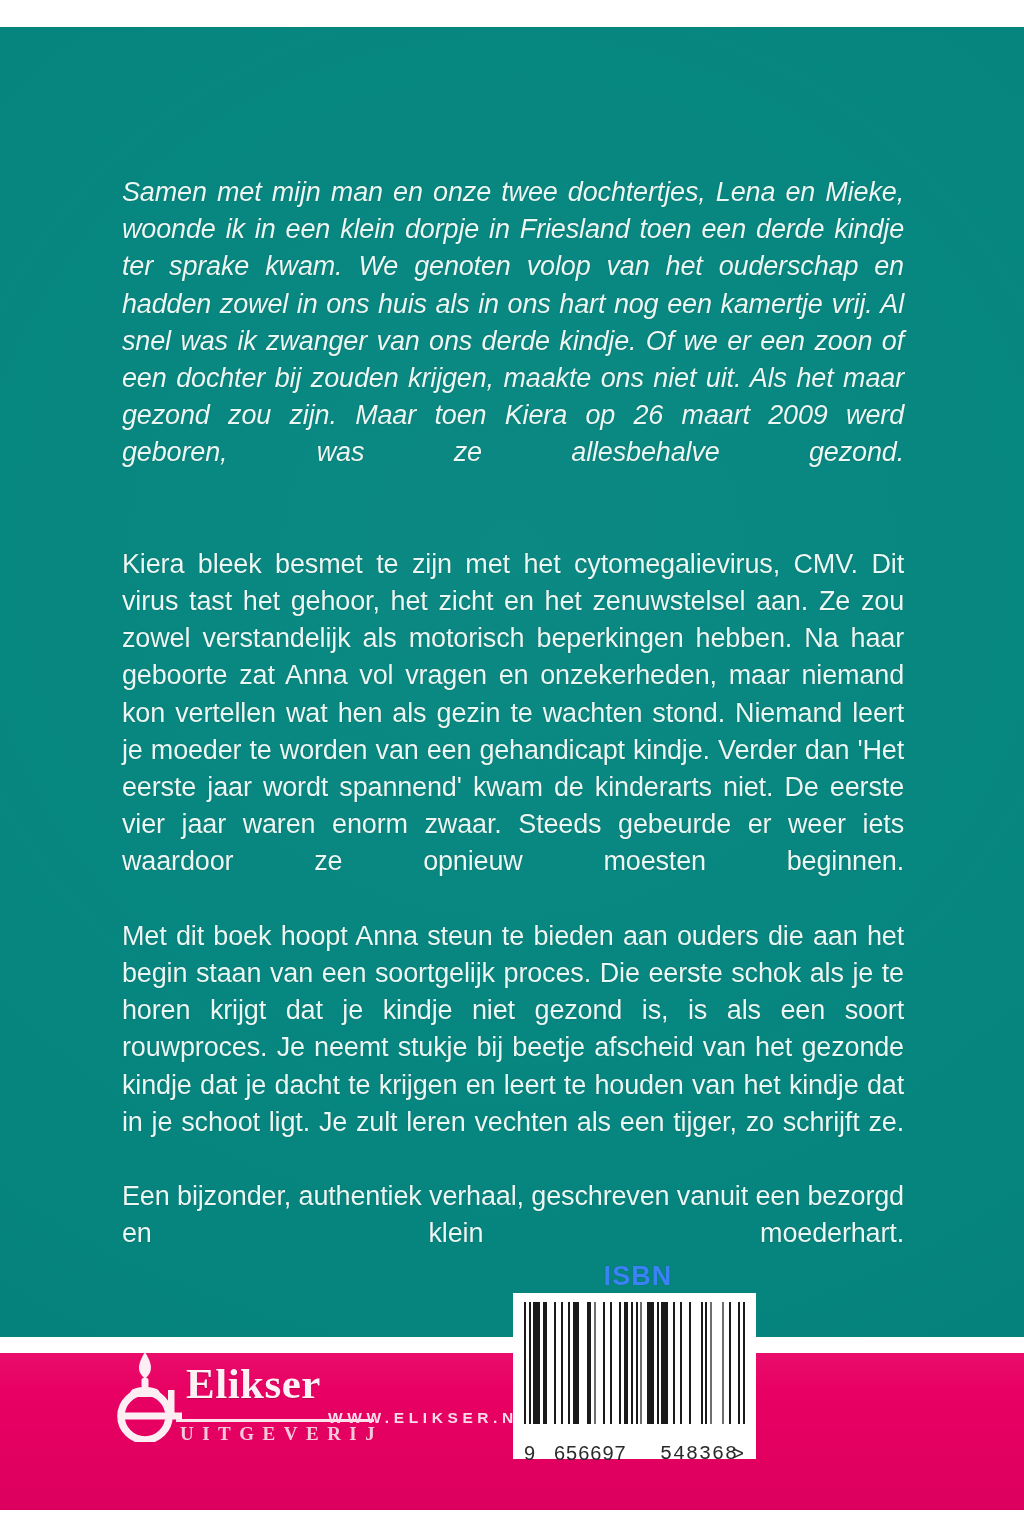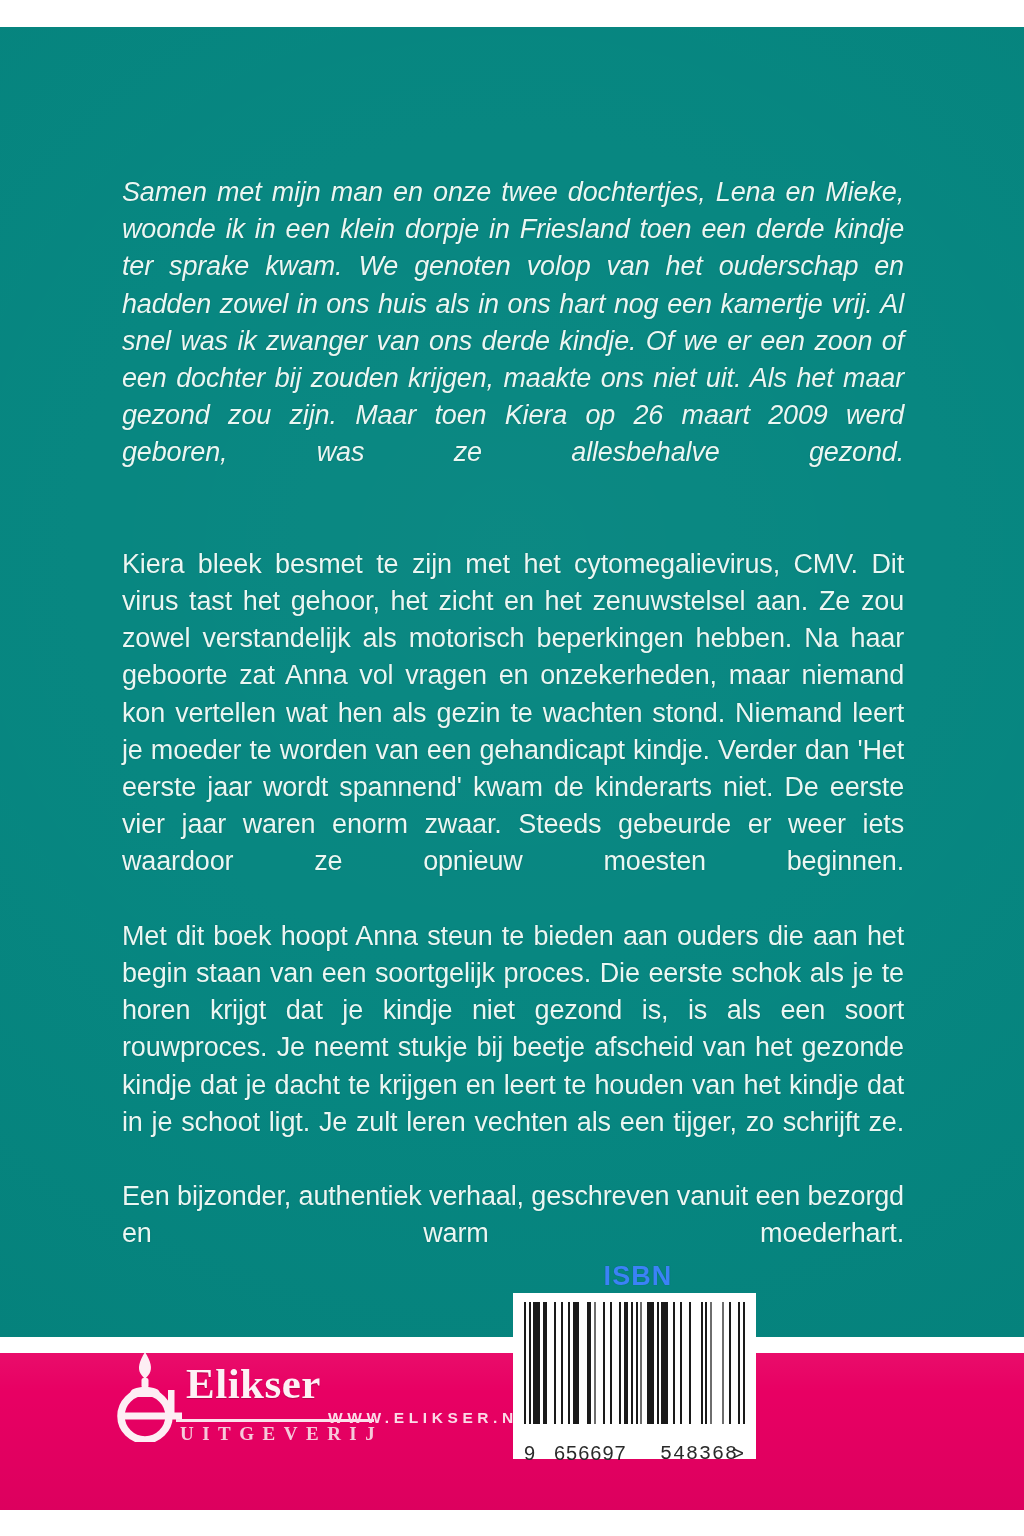--- a/index.html
+++ b/index.html
@@ -232,21 +232,21 @@
   <div class="teal-panel"></div>
 
   <div class="blurb">
 
     <p class="para italic">Samen met mijn man en onze twee dochtertjes, Lena en Mieke, woonde ik in een klein dorpje in Friesland toen een derde kindje ter sprake kwam. We genoten volop van het ouderschap en hadden zowel in ons huis als in ons hart nog een kamertje vrij. Al snel was ik zwanger van ons derde kindje. Of we er een zoon of een dochter bij zouden krijgen, maakte ons niet uit. Als het maar gezond zou zijn. Maar toen Kiera op 26 maart 2009 werd geboren, was ze allesbehalve gezond.</p>
 
     <p class="para lead-gap">Kiera bleek besmet te zijn met het cytomegalievirus, CMV. Dit virus tast het gehoor, het zicht en het zenuwstelsel aan. Ze zou zowel verstandelijk als motorisch beperkingen hebben. Na haar geboorte zat Anna vol vragen en onzekerheden, maar niemand kon vertellen wat hen als gezin te wachten stond. Niemand leert je moeder te worden van een gehandicapt kindje. Verder dan 'Het eerste jaar wordt spannend' kwam de kinderarts niet. De eerste vier jaar waren enorm zwaar. Steeds gebeurde er weer iets waardoor ze opnieuw moesten beginnen.</p>
 
     <p class="para">Met dit boek hoopt Anna steun te bieden aan ouders die aan het begin staan van een soortgelijk proces. Die eerste schok als je te horen krijgt dat je kindje niet gezond is, is als een soort rouwproces. Je neemt stukje bij beetje afscheid van het gezonde kindje dat je dacht te krijgen en leert te houden van het kindje dat in je schoot ligt. Je zult leren vechten als een tijger, zo schrijft ze.</p>
 
-    <p class="para">Een bijzonder, authentiek verhaal, geschreven vanuit een bezorgd en warm moederhart.</p>
+    <p class="para">Een bijzonder, authentiek verhaal, geschreven vanuit een bezorgd en klein moederhart.</p>
   </div>
 
   <div class="white-band"></div>
 
   <div class="pink-panel"></div>
 
   <div class="publisher">
 
     <svg class="logo-mark" viewBox="0 0 74 92">
 

